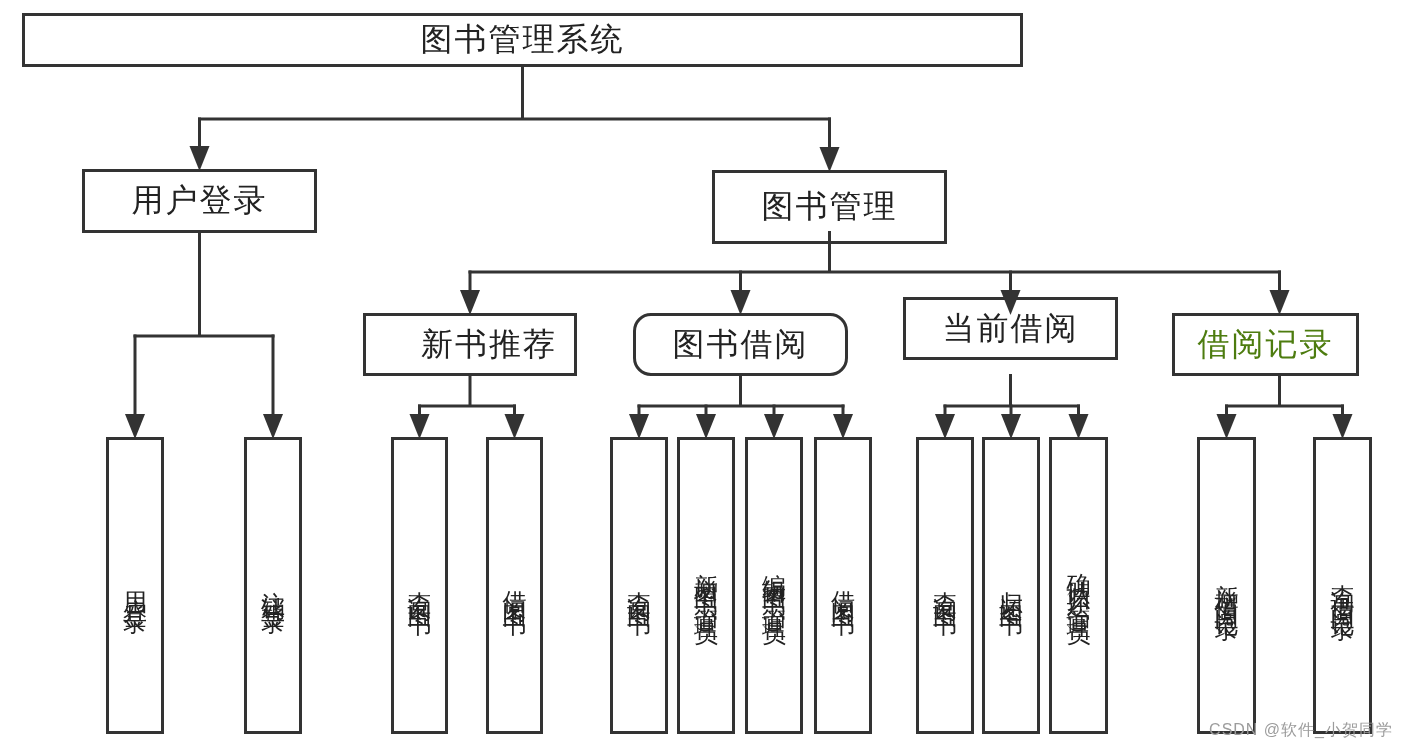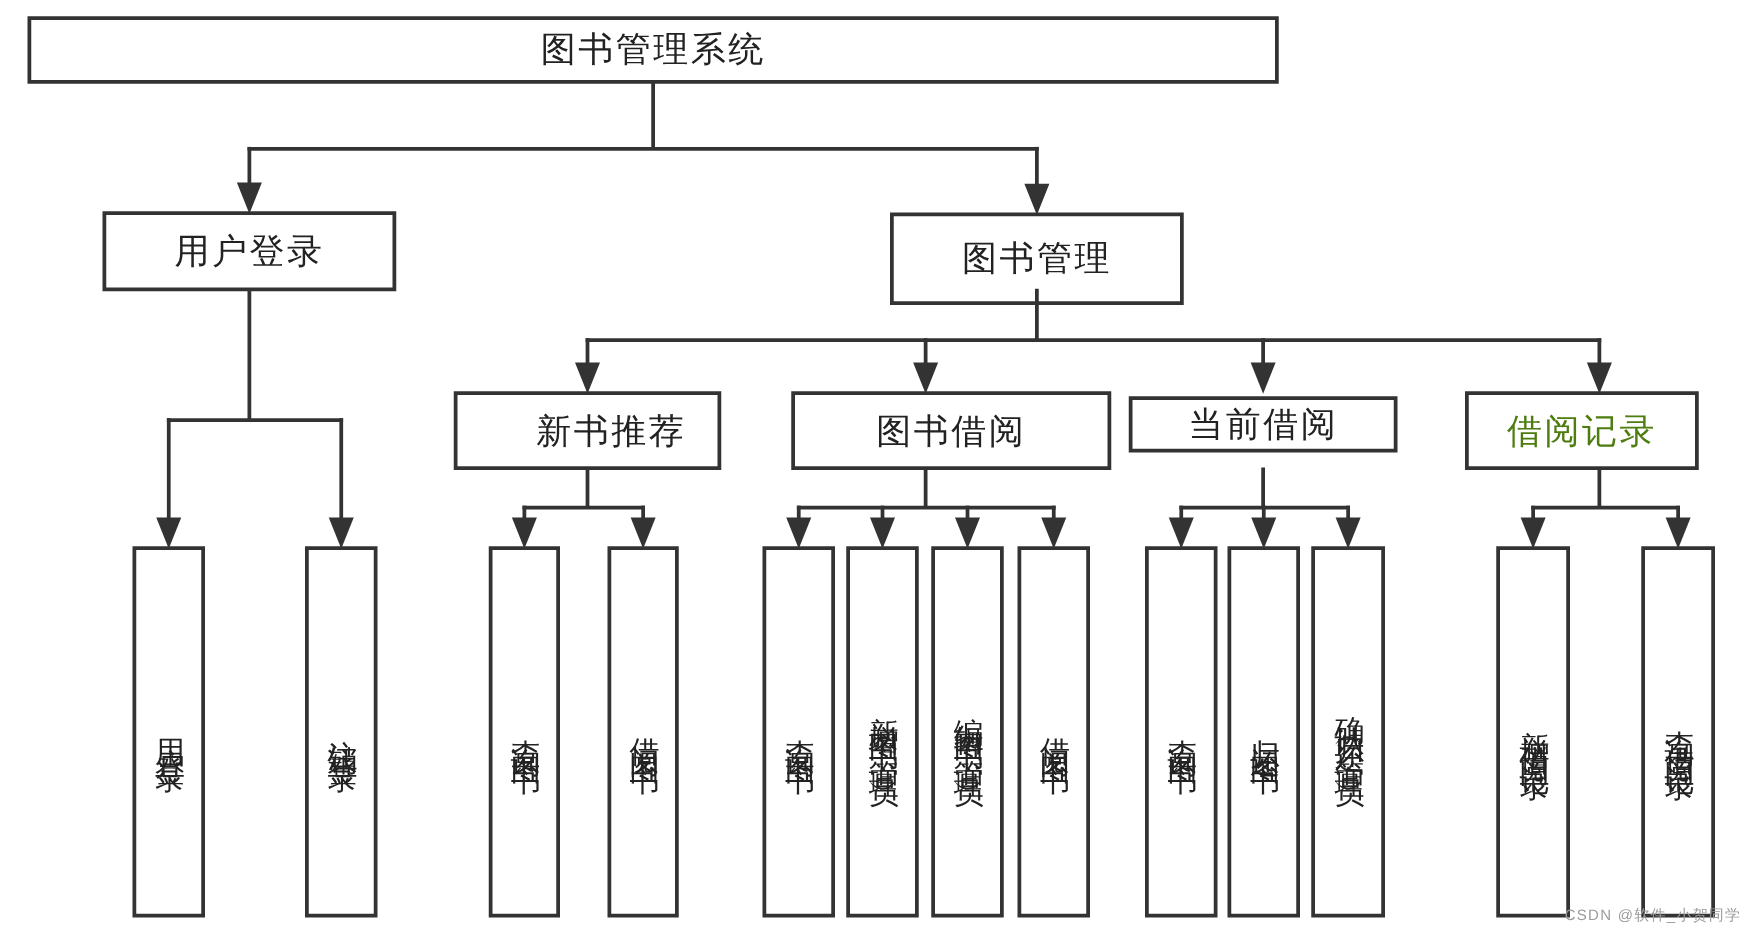--- a/index.html
+++ b/index.html
@@ -28,35 +28,35 @@
     border: 3px solid #333333;
     background: #ffffff;
     display: flex;
     align-items: center;
     justify-content: center;
     color: #222222;
     z-index: 2;
     text-align: center;
   }
   .node.h {
-    font-size: 28px;
+    font-size: 32px;
     letter-spacing: 2px;
     white-space: nowrap;
   }
   .node.v {
     writing-mode: vertical-rl;
     font-size: 24px;
     letter-spacing: 7px;
     line-height: 1;
   }
   .watermark {
     position: absolute;
     right: 12px;
     bottom: 6px;
-    font-size: 12px;
+    font-size: 16px;
     letter-spacing: 1px;
     color: #9c9c9c;
     z-index: 5;
     white-space: nowrap;
   }
 </style>
 </head>
 <body>
 
 <div class="canvas">
@@ -112,22 +112,22 @@
       <line x1="1226.5" y1="404.5" x2="1226.5" y2="417" stroke="#333333" stroke-width="3"></line>
       <polygon points="1216.5,414 1236.5,414 1226.5,439" fill="#333333"></polygon>
       <line x1="1342.5" y1="404.5" x2="1342.5" y2="417" stroke="#333333" stroke-width="3"></line>
       <polygon points="1332.5,414 1352.5,414 1342.5,439" fill="#333333"></polygon>
     </svg>
   <div id="nodes">
       <div class="node h" style="left: 22px; top: 13px; width: 1001px; height: 54px; border-color: rgb(51, 51, 51); color: rgb(34, 34, 34);">图书管理系统</div>
       <div class="node h" style="left: 82px; top: 169px; width: 235px; height: 64px; border-color: rgb(51, 51, 51); color: rgb(34, 34, 34);">用户登录</div>
       <div class="node h" style="left: 712px; top: 170px; width: 235px; height: 74px; border-color: rgb(51, 51, 51); color: rgb(34, 34, 34);">图书管理</div>
       <div class="node h" style="left: 363px; top: 313px; width: 214px; height: 63px; border-color: rgb(51, 51, 51); color: rgb(34, 34, 34); padding-left: 38px;">新书推荐</div>
-      <div class="node h" style="left: 633px; top: 313px; width: 256px; height: 63px; border-color: rgb(51, 51, 51); color: rgb(34, 34, 34);">图书借阅</div>
-      <div class="node h" style="left: 903px; top: 317px; width: 215px; height: 45px; border-color: rgb(51, 51, 51); color: rgb(34, 34, 34);">当前借阅</div>
+      <div class="node h" style="left: 633px; top: 313px; width: 215px; height: 63px; border-color: rgb(51, 51, 51); color: rgb(34, 34, 34); border-radius: 18px;">图书借阅</div>
+      <div class="node h" style="left: 903px; top: 297px; width: 215px; height: 63px; border-color: rgb(51, 51, 51); color: rgb(34, 34, 34);">当前借阅</div>
       <div class="node h" style="left: 1172px; top: 313px; width: 187px; height: 63px; border-color: rgb(51, 51, 51); color: #4d7c0f;">借阅记录</div>
       <div class="node v" style="left: 106px; top: 437px; width: 58px; height: 297px; border-color: rgb(51, 51, 51); color: rgb(34, 34, 34);">用户登录</div>
       <div class="node v" style="left: 244px; top: 437px; width: 58px; height: 297px; border-color: rgb(51, 51, 51); color: rgb(34, 34, 34);">注销登录</div>
       <div class="node v" style="left: 391px; top: 437px; width: 57px; height: 297px; border-color: rgb(51, 51, 51); color: rgb(34, 34, 34);">查询图书</div>
       <div class="node v" style="left: 486px; top: 437px; width: 57px; height: 297px; border-color: rgb(51, 51, 51); color: rgb(34, 34, 34);">借阅图书</div>
       <div class="node v" style="left: 610px; top: 437px; width: 58px; height: 297px; border-color: rgb(51, 51, 51); color: rgb(34, 34, 34);">查询图书</div>
       <div class="node v" style="left: 677px; top: 437px; width: 58px; height: 297px; border-color: rgb(51, 51, 51); color: rgb(34, 34, 34);">新增图书（管理员）</div>
       <div class="node v" style="left: 745px; top: 437px; width: 58px; height: 297px; border-color: rgb(51, 51, 51); color: rgb(34, 34, 34);">编辑图书（管理员）</div>
       <div class="node v" style="left: 814px; top: 437px; width: 58px; height: 297px; border-color: rgb(51, 51, 51); color: rgb(34, 34, 34);">借阅图书</div>
       <div class="node v" style="left: 916px; top: 437px; width: 58px; height: 297px; border-color: rgb(51, 51, 51); color: rgb(34, 34, 34);">查询图书</div>

